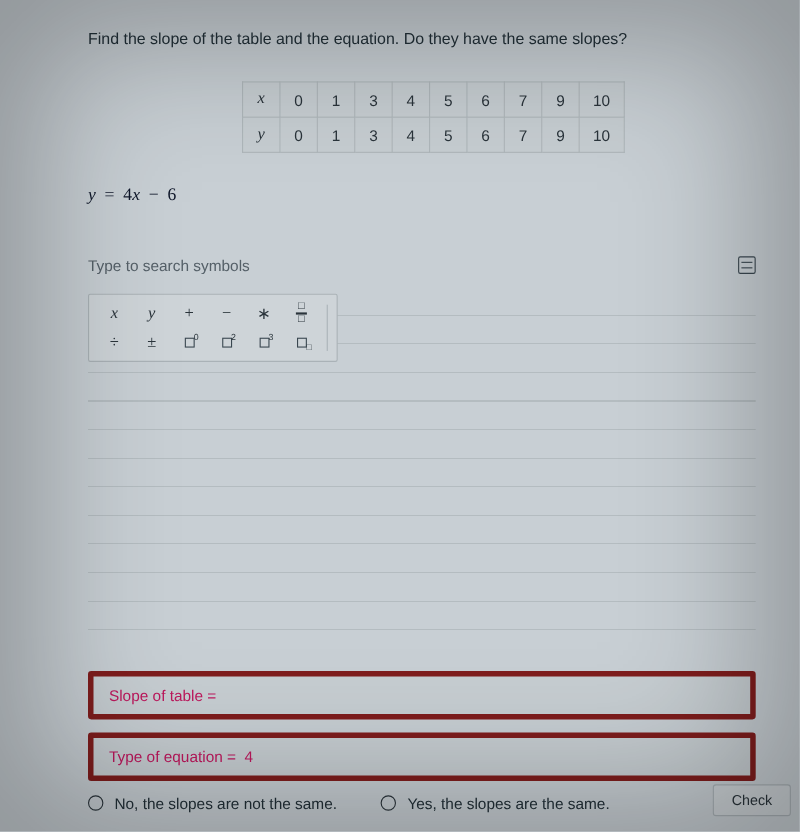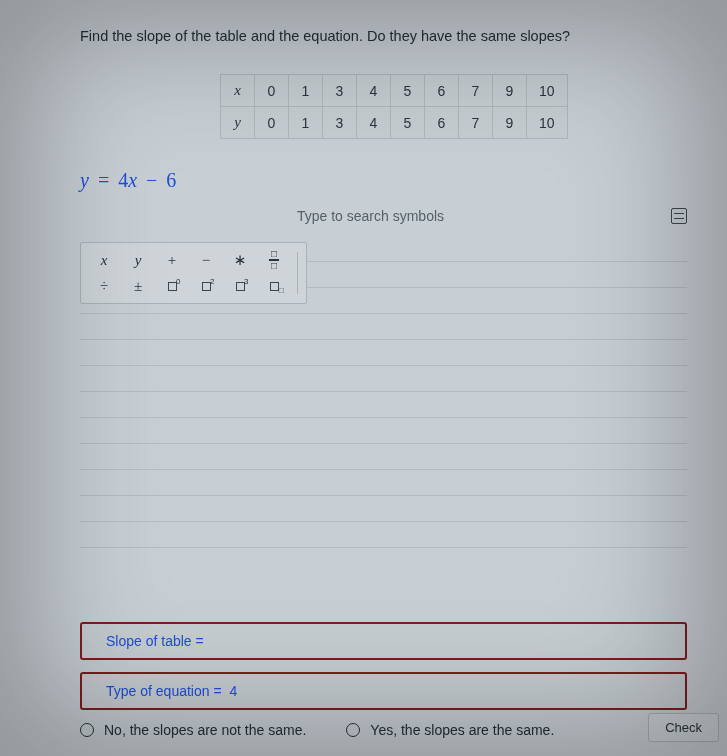--- a/index.html
+++ b/index.html
@@ -40,41 +40,40 @@
       min-width: 34px;
       background: #c6cdd1;
     }
     .data-table td.header {
       font-style: italic;
       font-family: "Times New Roman", serif;
       font-size: 15px;
     }
     .equation {
       font-family: "Times New Roman", serif;
-      font-size: 20px;
+      font-size: 16px;
       font-style: italic;
-      margin: 8px 0 12px 0;
-      color: #1d4ed8;
+      margin: 8px 0 42px 0;
+      color: #0f172a;
     }
     .equation .op { font-style: normal; margin: 0 4px; }
     .equation .num { font-style: normal; }
     .search-row {
       display: flex;
       align-items: center;
       margin-bottom: 8px;
     }
     .search-input {
       flex: 1;
       background: transparent;
       border: none;
       font-size: 14px;
       color: #556068;
       padding: 4px 0;
       outline: none;
-      text-align: center;
     }
     .search-input::placeholder { color: #556068; }
     .calc-icon {
       width: 16px; height: 16px;
       border: 1.5px solid #3a4750;
       border-radius: 2px;
       position: relative;
       margin-left: 10px;
     }
     .calc-icon::before, .calc-icon::after {
@@ -164,25 +163,25 @@
       margin: 2px 2px 2px 6px;
       align-self: center;
     }
     .answer-area {
       position: absolute;
       left: 80px;
       right: 40px;
       bottom: 18px;
     }
     .answer-field {
-      border: 2px solid #7f1d1d;
+      border: 5px solid #7f1d1d;
       border-radius: 3px;
-      padding: 9px 24px;
+      padding: 9px 14px;
       font-size: 14px;
-      color: #1d4ed8;
+      color: #be185d;
       margin-bottom: 12px;
       background: #c7ced2;
     }
     .radio-row {
       display: flex;
       align-items: center;
       gap: 40px;
       font-size: 14px;
       color: #223038;
     }

